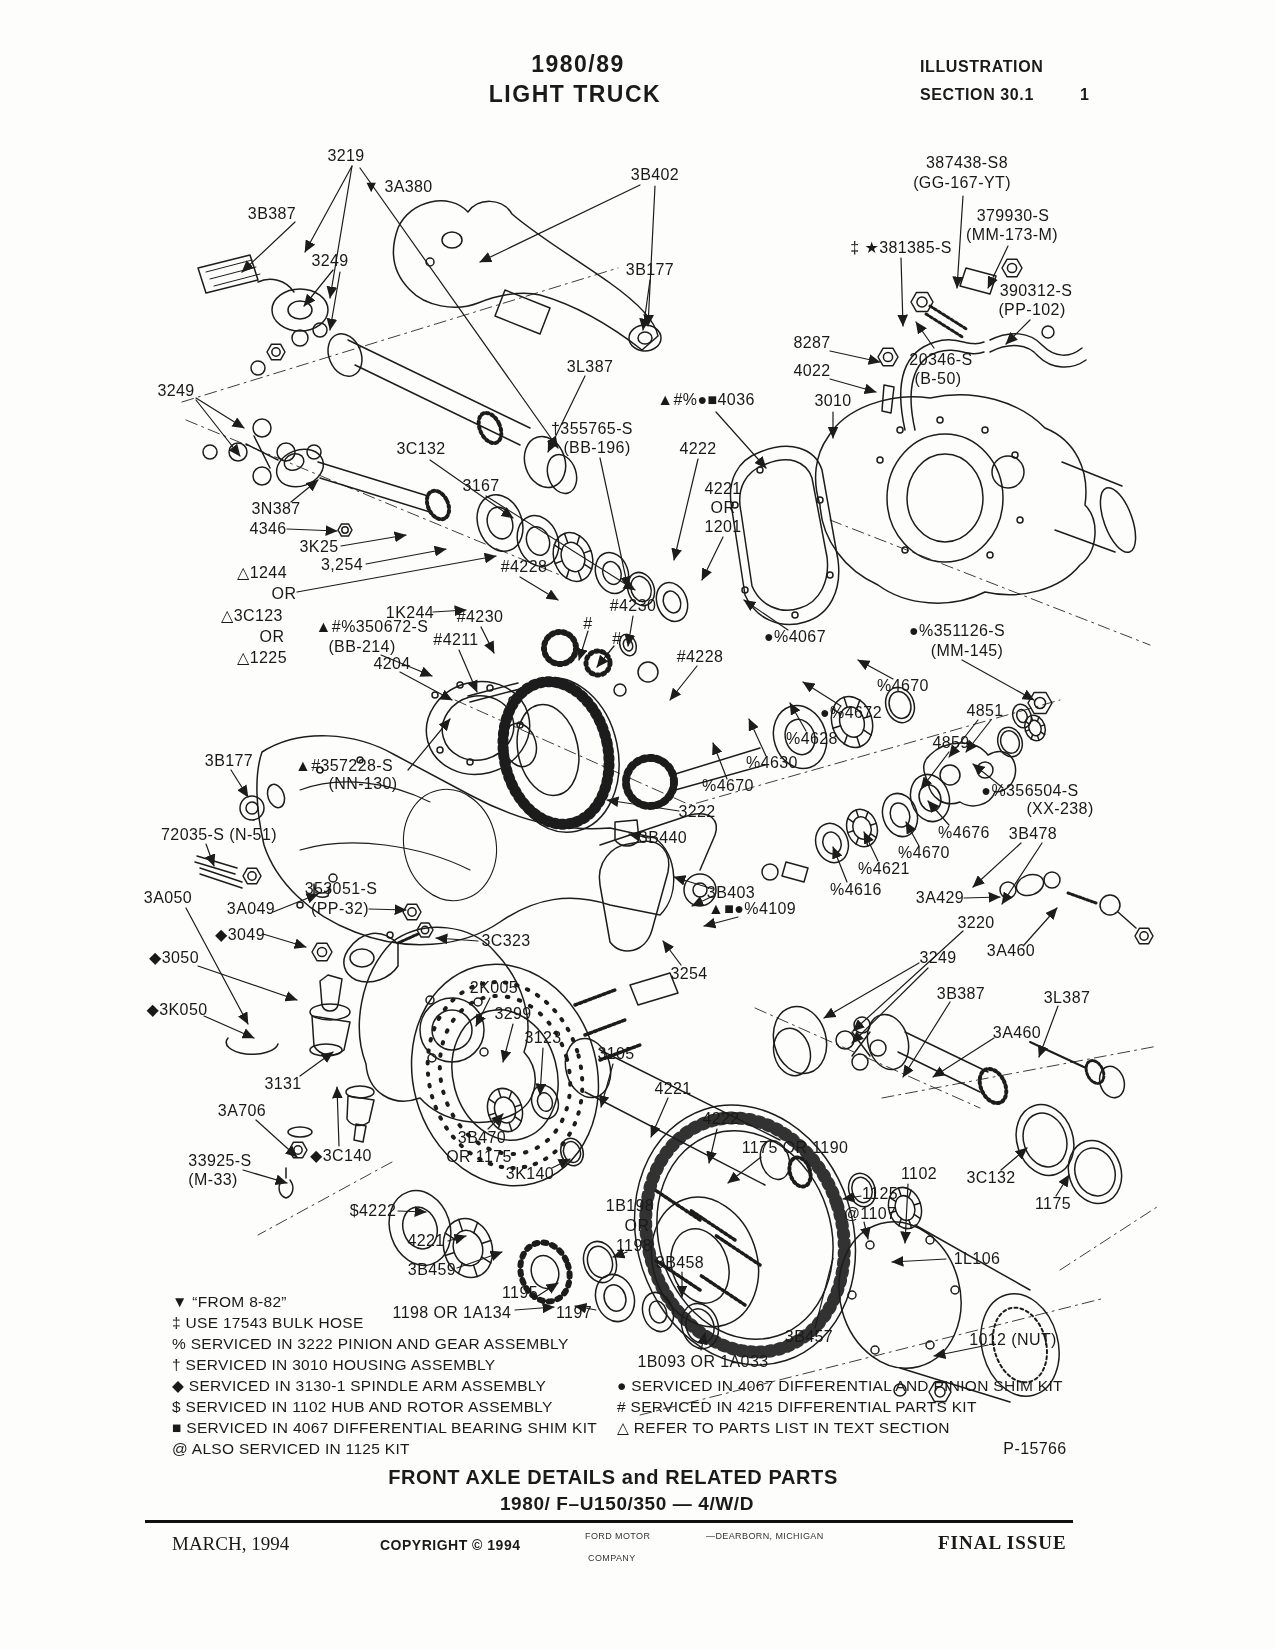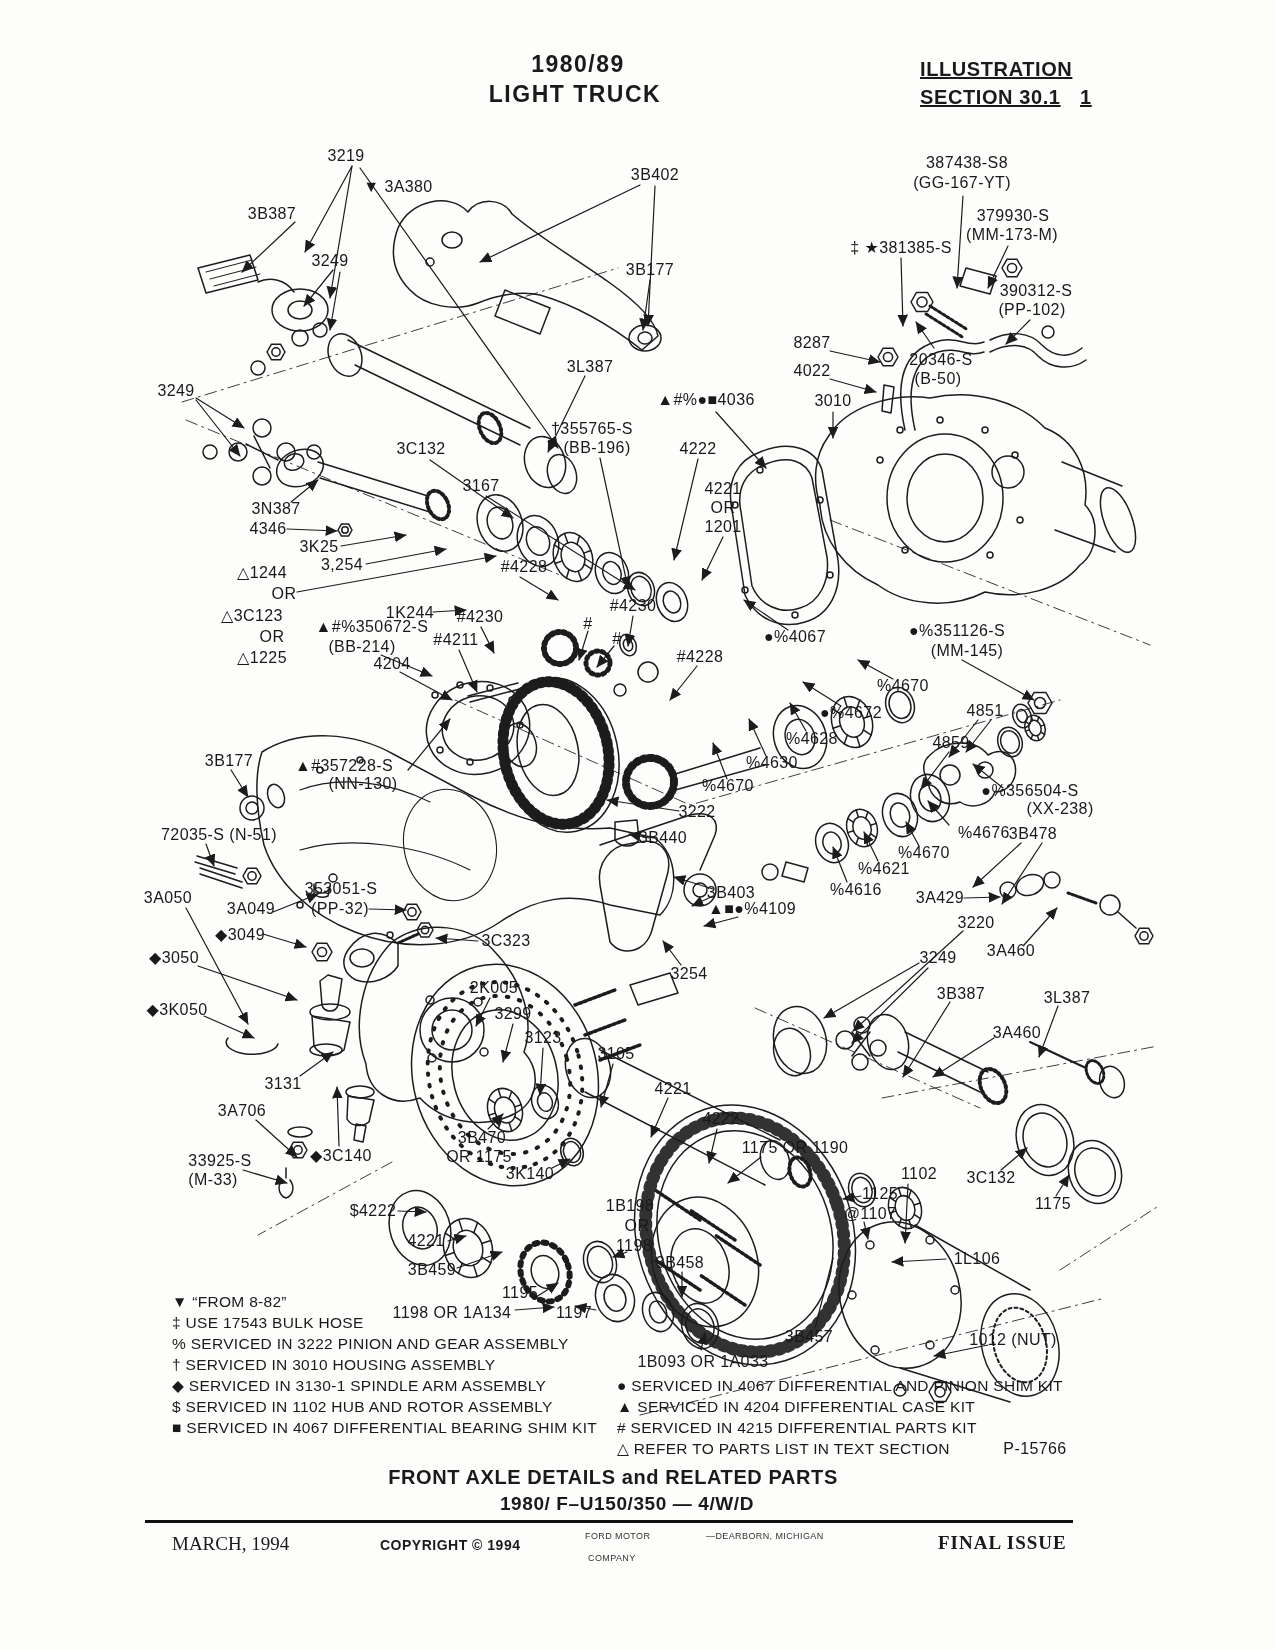--- a/index.html
+++ b/index.html
@@ -1,21 +1,21 @@
 <!DOCTYPE html>
 <html><head>
 <meta charset="utf-8">
 <style>
   html,body{margin:0;padding:0;background:#e8e8e4;}
   .page{position:relative;width:1275px;height:1650px;background:#fdfdfc;margin:0 auto;
         font-family:"Liberation Sans",sans-serif;color:#1a1a1a;overflow:hidden;}
   .abs{position:absolute;}
   .ctr{transform:translate(-50%,-50%);white-space:nowrap;}
   .hdr-title{font-weight:bold;font-size:23px;letter-spacing:1.5px;}
-  .hdr-right{font-weight:bold;font-size:20px;letter-spacing:.6px;text-decoration:underline;}
+  .hdr-right{font-weight:bold;font-size:16px;letter-spacing:.6px;}
   .plbl{position:absolute;transform:translate(-50%,-50%);white-space:nowrap;
         font-size:16px;letter-spacing:.4px;color:#191919;}
   .legend{position:absolute;font-size:15.5px;letter-spacing:.3px;line-height:21px;white-space:nowrap;}
   .caption1{font-weight:bold;font-size:20px;letter-spacing:.6px;}
   .caption2{font-weight:bold;font-size:19px;letter-spacing:.6px;}
   .rule{position:absolute;left:145px;top:1520px;width:928px;height:3px;background:#111;}
   .ft-serif{font-family:"Liberation Serif",serif;font-size:19px;}
   .ft-bold-serif{font-family:"Liberation Serif",serif;font-size:19px;font-weight:bold;letter-spacing:1px;}
   .ft-copy{font-weight:bold;font-size:14px;letter-spacing:.5px;}
   .ft-tiny{font-size:9px;letter-spacing:.4px;color:#333;}
@@ -503,21 +503,21 @@
       <div class="plbl" style="left: 985px; top: 711px;">4851</div>
       <div class="plbl" style="left: 951px; top: 743px;">4859</div>
       <div class="plbl" style="left: 344px; top: 766px;">▲#357228-S</div>
       <div class="plbl" style="left: 363px; top: 784px;">(NN-130)</div>
       <div class="plbl" style="left: 229px; top: 761px;">3B177</div>
       <div class="plbl" style="left: 219px; top: 835px;">72035-S (N-51)</div>
       <div class="plbl" style="left: 697px; top: 812px;">3222</div>
       <div class="plbl" style="left: 663px; top: 838px;">3B440</div>
       <div class="plbl" style="left: 1030px; top: 791px;">●%356504-S</div>
       <div class="plbl" style="left: 1060px; top: 809px;">(XX-238)</div>
-      <div class="plbl" style="left: 964px; top: 833px; margin-left: 20px;">%4676</div>
+      <div class="plbl" style="left: 964px; top: 833px;">%4676</div>
       <div class="plbl" style="left: 1033px; top: 834px;">3B478</div>
       <div class="plbl" style="left: 924px; top: 853px;">%4670</div>
       <div class="plbl" style="left: 884px; top: 869px;">%4621</div>
       <div class="plbl" style="left: 856px; top: 890px;">%4616</div>
       <div class="plbl" style="left: 940px; top: 898px;">3A429</div>
       <div class="plbl" style="left: 168px; top: 898px;">3A050</div>
       <div class="plbl" style="left: 251px; top: 909px;">3A049</div>
       <div class="plbl" style="left: 341px; top: 889px;">353051-S</div>
       <div class="plbl" style="left: 340px; top: 909px;">(PP-32)</div>
       <div class="plbl" style="left: 240px; top: 934px;">◆3049</div>
@@ -571,24 +571,24 @@
     </div>
 
   <div id="legend-left" class="legend" style="left:172px;top:1291px;">
       <div>▼ “FROM 8-82”</div>
       <div>‡ USE 17543 BULK HOSE</div>
       <div>% SERVICED IN 3222 PINION AND GEAR ASSEMBLY</div>
       <div>† SERVICED IN 3010 HOUSING ASSEMBLY</div>
       <div>◆ SERVICED IN 3130-1 SPINDLE ARM ASSEMBLY</div>
       <div>$ SERVICED IN 1102 HUB AND ROTOR ASSEMBLY</div>
       <div>■ SERVICED IN 4067 DIFFERENTIAL BEARING SHIM KIT</div>
+      <div>@ ALSO SERVICED IN 1125 KIT</div>
     </div>
   <div id="legend-right" class="legend" style="left:617px;top:1375px;">
       <div>● SERVICED IN 4067 DIFFERENTIAL AND PINION SHIM KIT</div>
-      <div>▲ SERVICED IN 4204 DIFFERENTIAL CASE KIT</div>
       <div># SERVICED IN 4215 DIFFERENTIAL PARTS KIT</div>
       <div>△ REFER TO PARTS LIST IN TEXT SECTION</div>
     </div>
 
   <div class="abs ctr caption1" style="left:613px;top:1477px;">FRONT AXLE DETAILS and RELATED PARTS</div>
   <div class="abs ctr caption2" style="left:627px;top:1504px;">1980/ F–U150/350 — 4/W/D</div>
 
   <div class="rule"></div>
   <div class="abs ft-serif" style="left:172px;top:1533px;">MARCH, 1994</div>
   <div class="abs ft-copy" style="left:380px;top:1537px;">COPYRIGHT © 1994</div>

